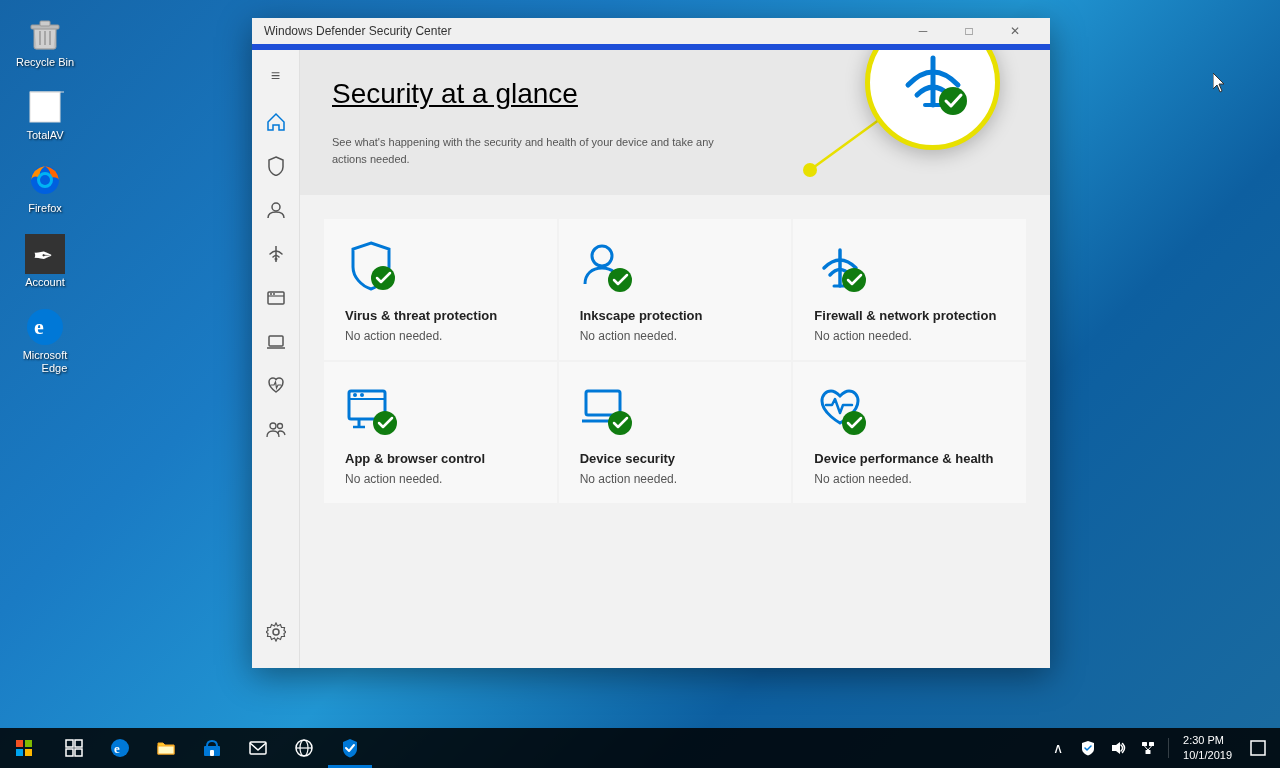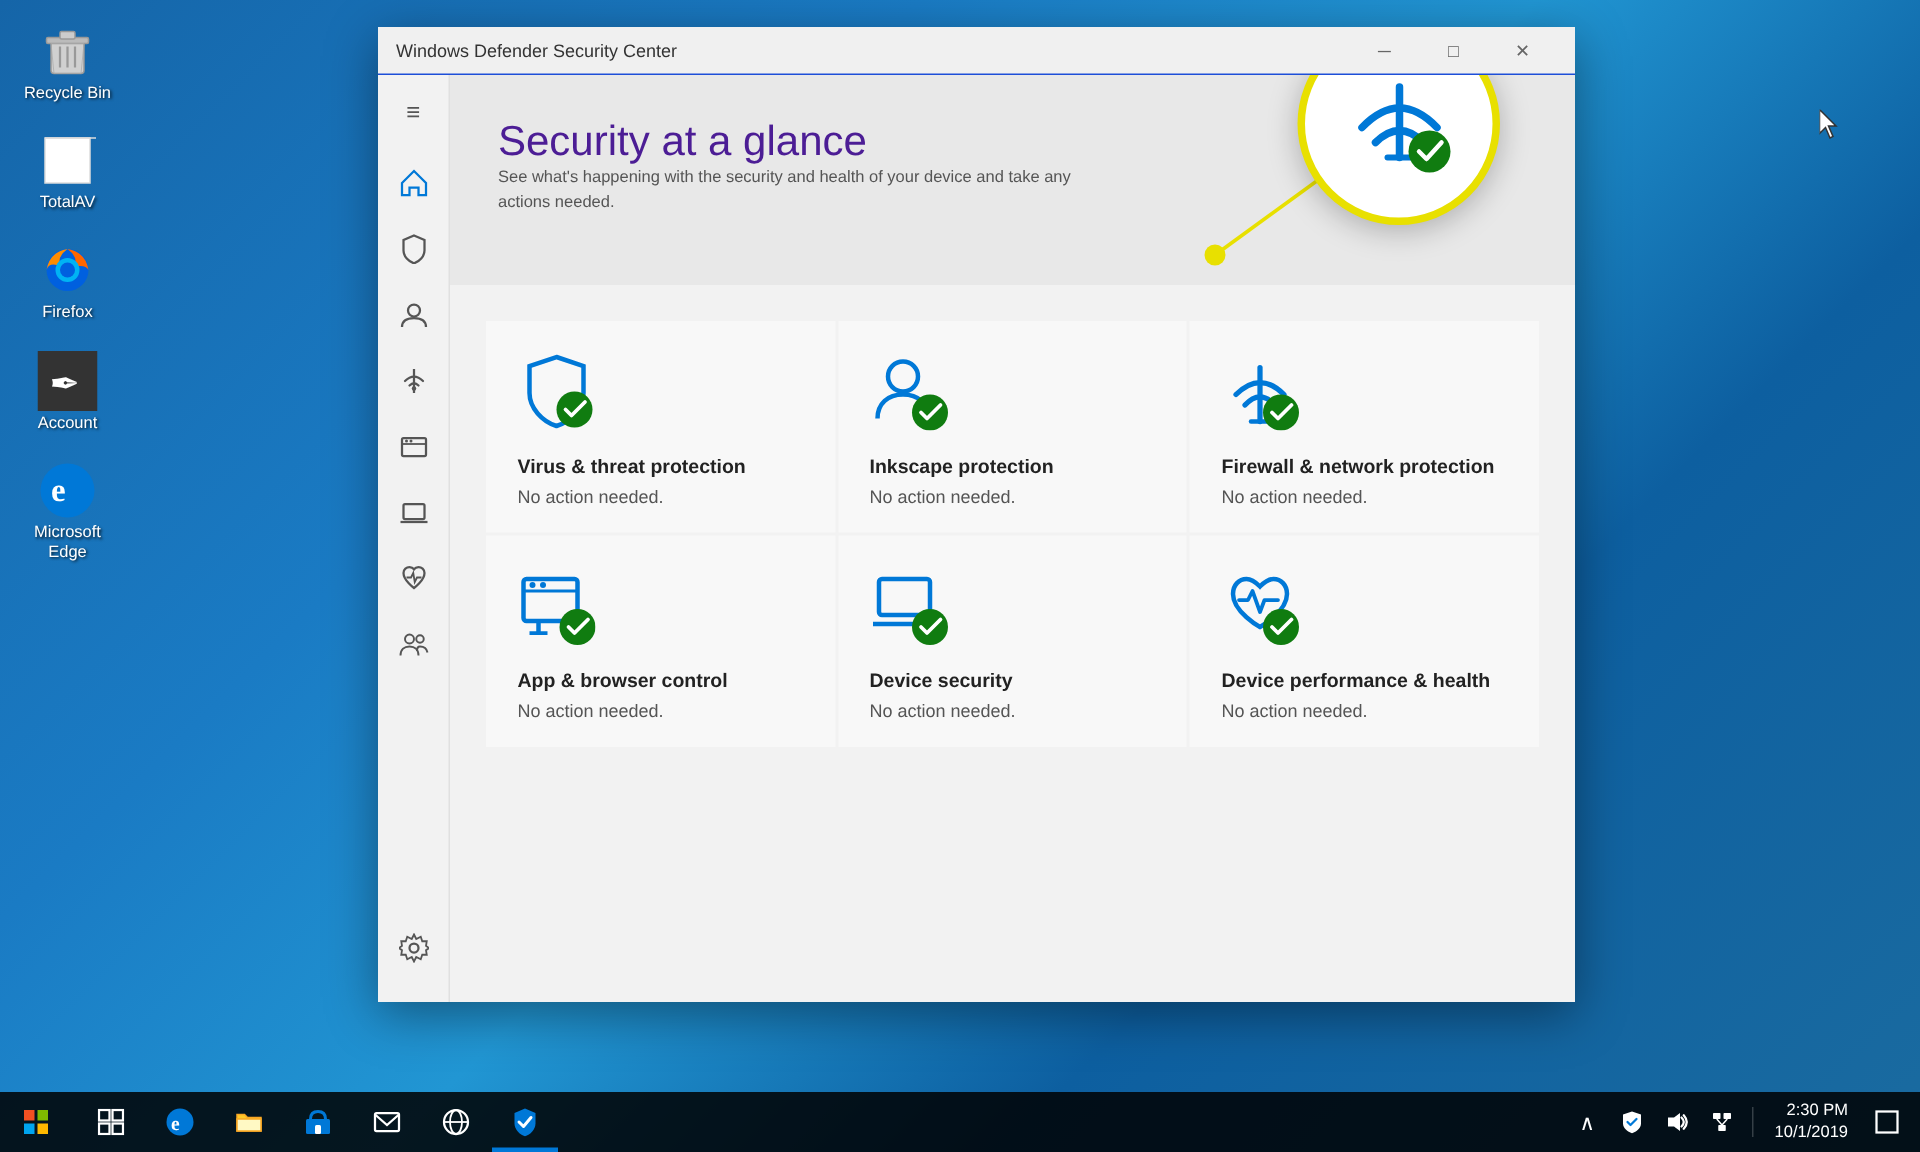--- a/index.html
+++ b/index.html
@@ -42,21 +42,21 @@
       width: 40px;
       height: 40px;
       display: flex;
       align-items: center;
       justify-content: center;
       font-size: 28px;
     }
     .desktop-icon .icon-label {
       color: white;
       font-size: 11px;
-      text-align: center;
+      text-align: right;
       margin-top: 2px;
       text-shadow: 1px 1px 2px rgba(0,0,0,0.8);
       line-height: 1.2;
     }
 
     
     .taskbar {
       position: absolute;
       bottom: 0;
       left: 0;
@@ -124,21 +124,21 @@
       display: flex;
       align-items: center;
       justify-content: center;
       color: white;
       font-size: 14px;
       cursor: pointer;
     }
     .taskbar-clock {
       display: flex;
       flex-direction: column;
-      align-items: flex-end;
+      align-items: flex-start;
       justify-content: center;
       color: white;
       font-size: 11px;
       padding: 0 8px;
       cursor: pointer;
       height: 100%;
       line-height: 1.4;
     }
 
     
@@ -153,21 +153,21 @@
       display: flex;
       flex-direction: column;
     }
     .window-titlebar {
       height: 32px;
       background: #f0f0f0;
       display: flex;
       align-items: center;
       padding: 0 12px;
       flex-shrink: 0;
-      border-bottom: 1px solid #1d4ed8;
+      border-bottom: 6px solid #1d4ed8;
     }
     .window-title {
       font-size: 12px;
       color: #333;
       flex: 1;
     }
     .window-controls {
       display: flex;
       gap: 0;
     }
@@ -247,22 +247,23 @@
     
     .hero {
       background: #e8e8e8;
       padding: 28px 32px 28px;
       position: relative;
       min-height: 140px;
     }
     .hero-title {
       font-size: 28px;
       font-weight: 300;
-      color: #4c1d95;
-      margin-bottom: 0;
+      color: #000000;
+      margin-bottom: 24px;
+      text-decoration: underline;
     }
     .hero-desc {
       font-size: 11px;
       color: #555;
       max-width: 400px;
       line-height: 1.5;
     }
 
     
     .cards-grid {

